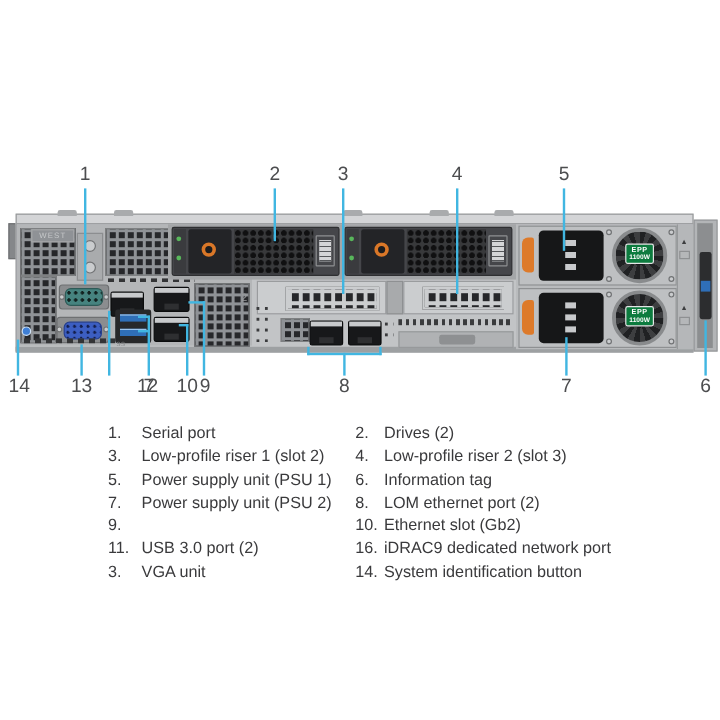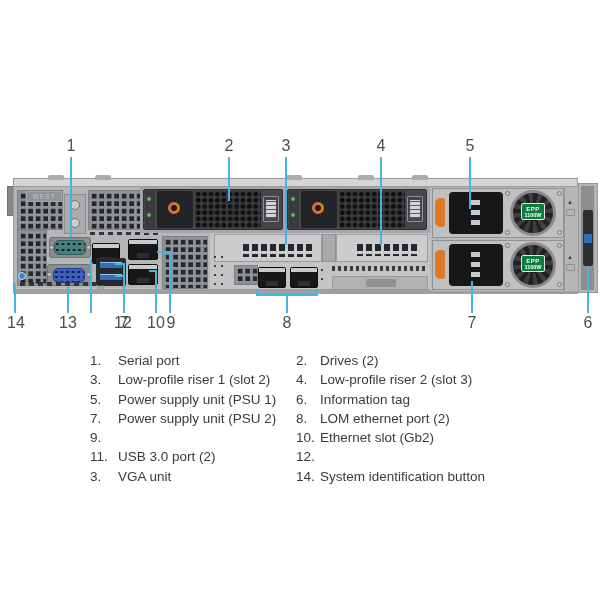--- a/index.html
+++ b/index.html
@@ -284,21 +284,22 @@
       </div>
     <div class="li">
         <span class="num">10.</span>
         <span class="lab">Ethernet slot (Gb2)</span>
       </div>
     <div class="li">
         <span class="num">11.</span>
         <span class="lab">USB 3.0 port (2)</span>
       </div>
     <div class="li">
-        <span class="num">12.</span>
+        <span class="num">16.</span>
+        <span class="lab">iDRAC9 dedicated network port</span>
       </div>
     <div class="li">
         <span class="num">3.</span>
         <span class="lab">VGA unit</span>
       </div>
     <div class="li">
         <span class="num">14.</span>
         <span class="lab">System identification button</span>
       </div>
   </div>

